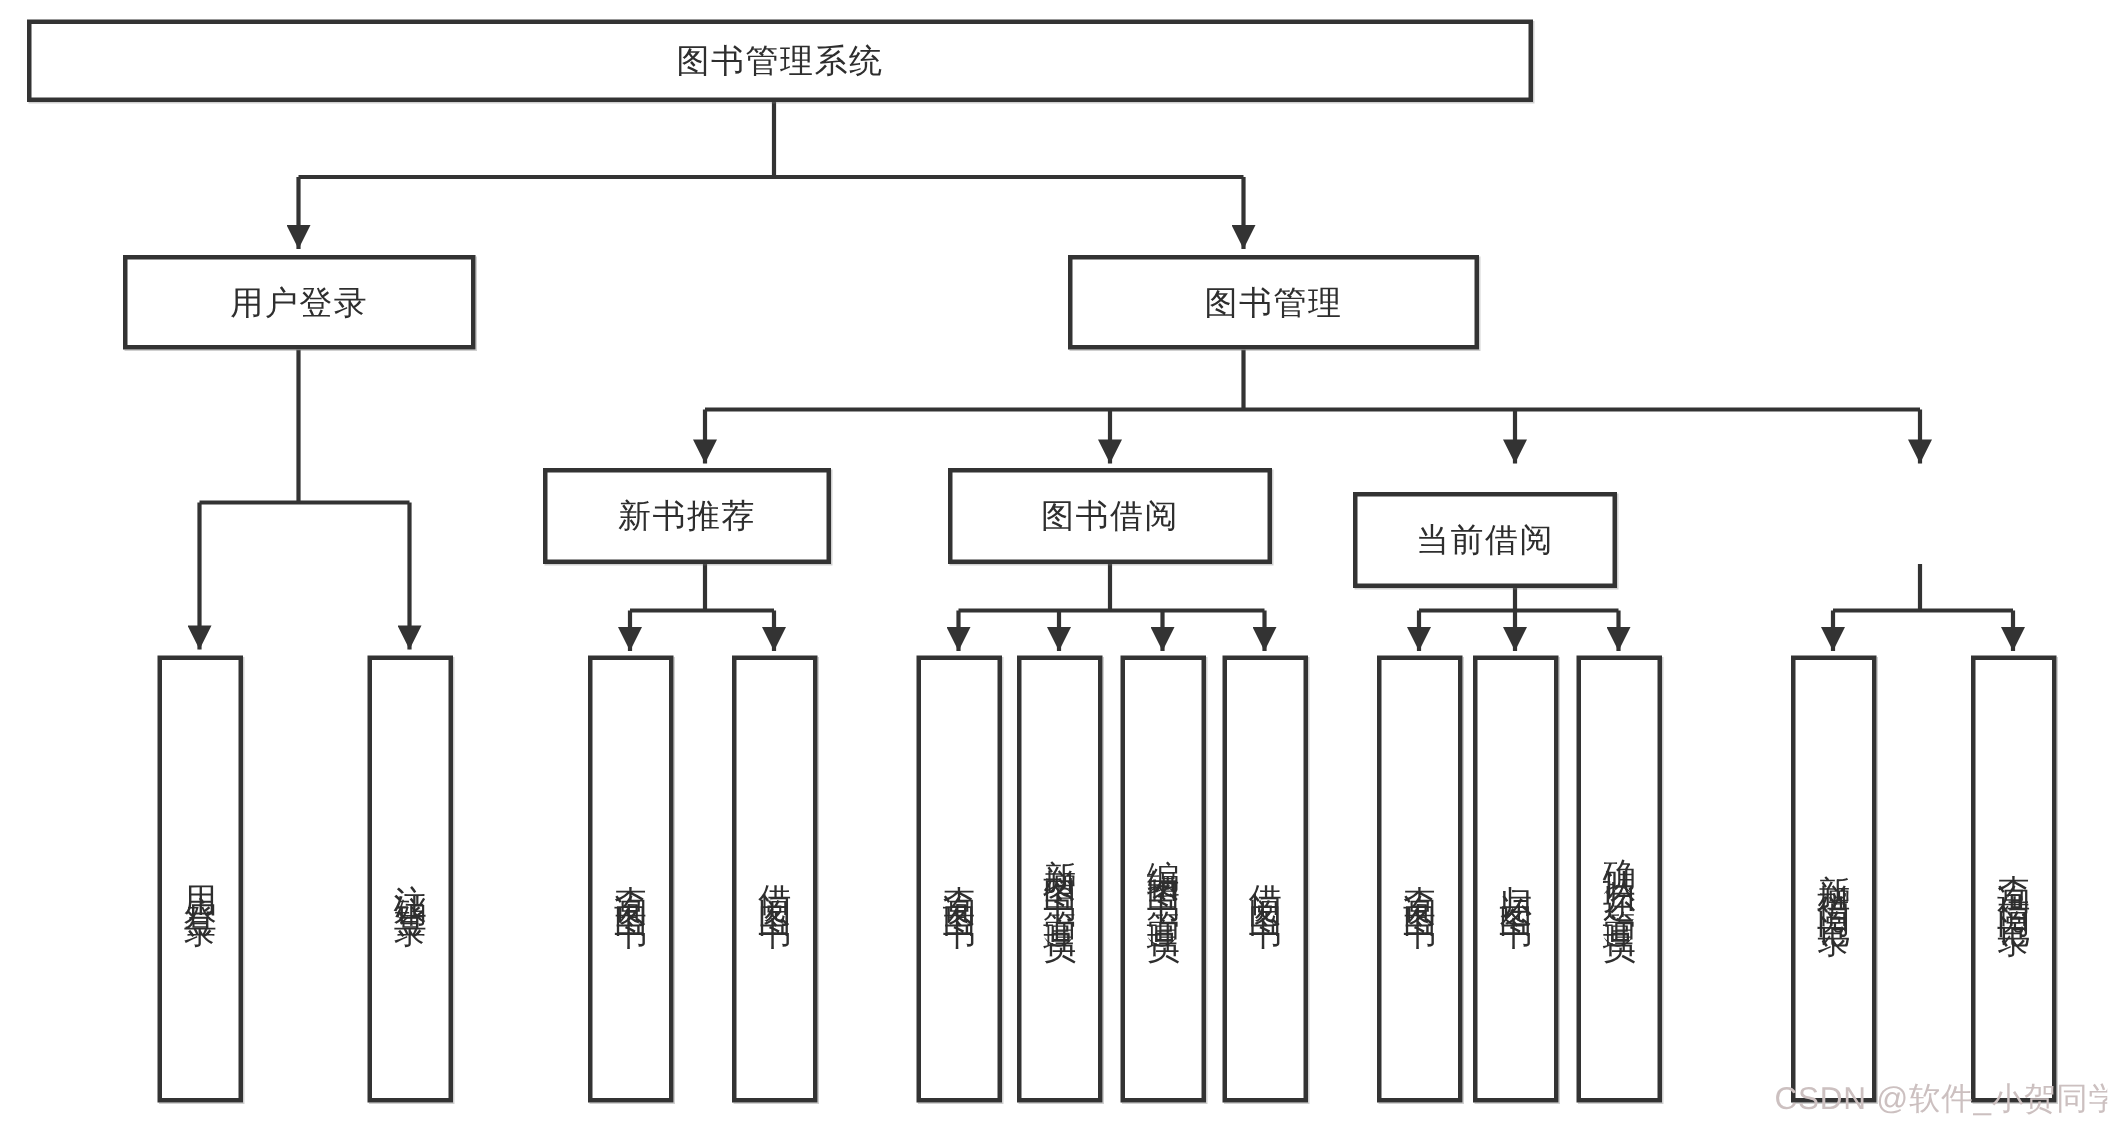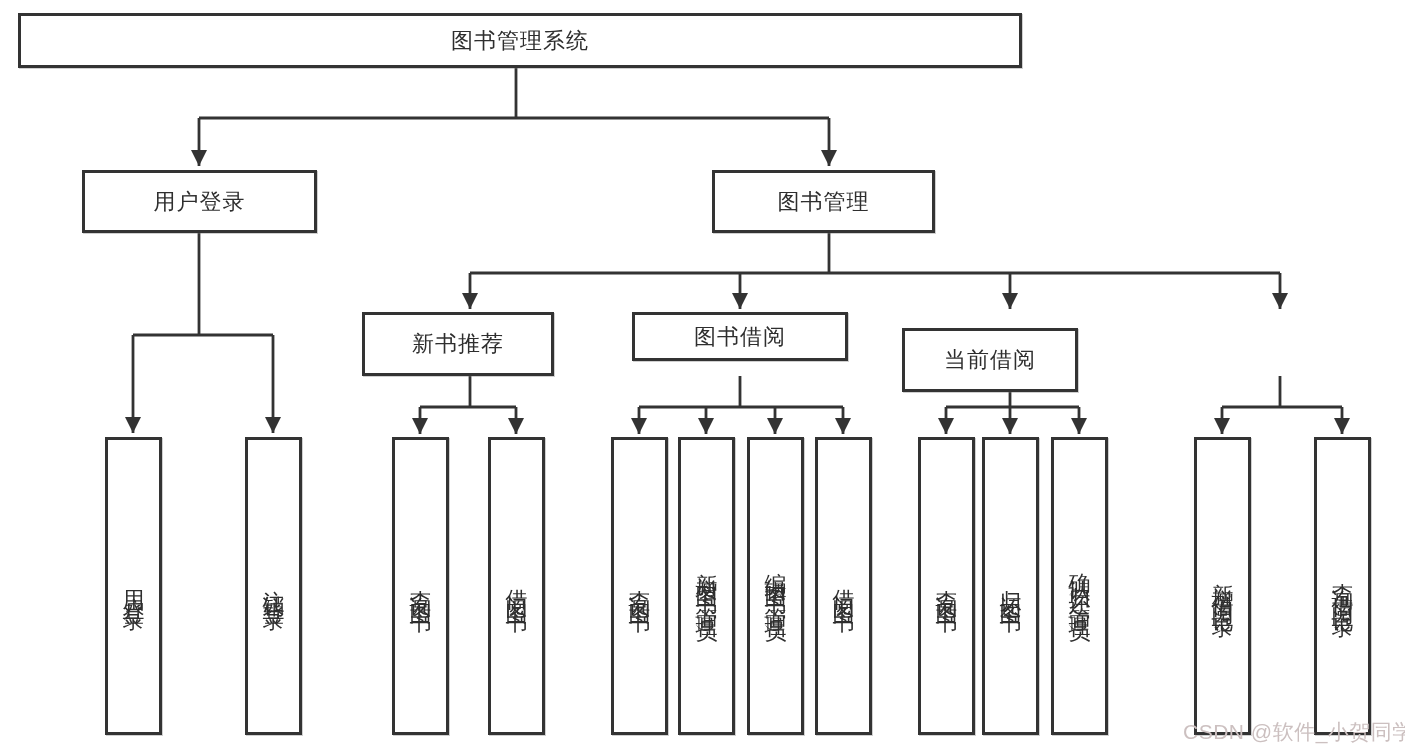--- a/index.html
+++ b/index.html
@@ -40,23 +40,23 @@
     text-orientation: mixed;
     font-size: 22px;
     letter-spacing: 7px;
     line-height: 1;
     text-align: center;
     padding: 4px 0;
   }
   
   .root-box   { left: 18px;   top: 13px;  width: 1004px; height: 55px; }
   .l2a        { left: 82px;   top: 170px; width: 235px;  height: 63px; }
-  .l2b        { left: 712px;  top: 170px; width: 223px;  height: 63px; }
+  .l2b        { left: 712px;  top: 170px; width: 274px;  height: 63px; }
   .l3a        { left: 362px;  top: 312px; width: 192px;  height: 64px; }
-  .l3b        { left: 632px;  top: 312px; width: 216px;  height: 49px; }
+  .l3b        { left: 632px;  top: 312px; width: 216px;  height: 64px; }
   .l3c        { left: 902px;  top: 328px; width: 176px;  height: 64px; }
   .l3d        { left: 1172px; top: 312px; width: 215px;  height: 64px; }
   
   .leaf { top: 437px; width: 57px; height: 298px; }
   .a1 { left: 105px;  }
   .a2 { left: 245px;  }
   .b1 { left: 392px;  }
   .b2 { left: 488px;  }
   .c1 { left: 611px;  }
   .c2 { left: 678px;  }

